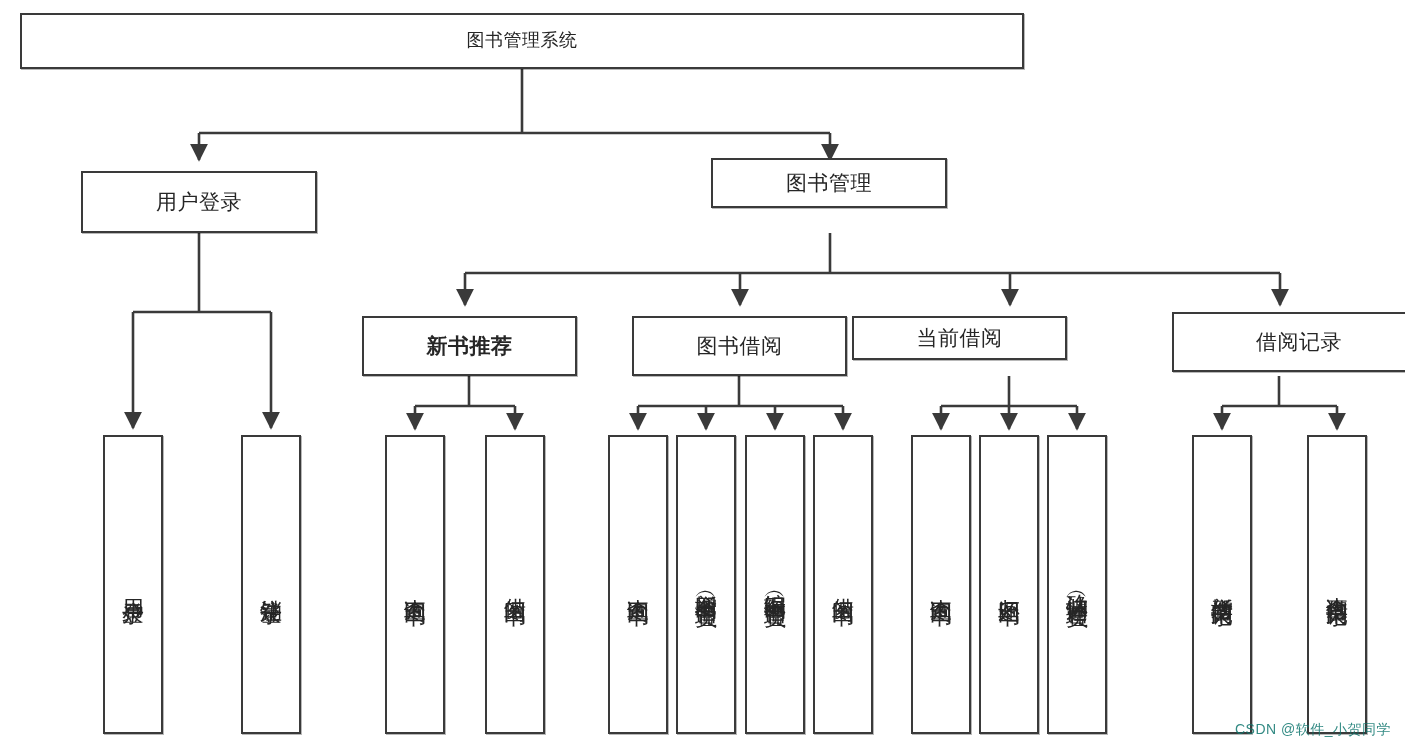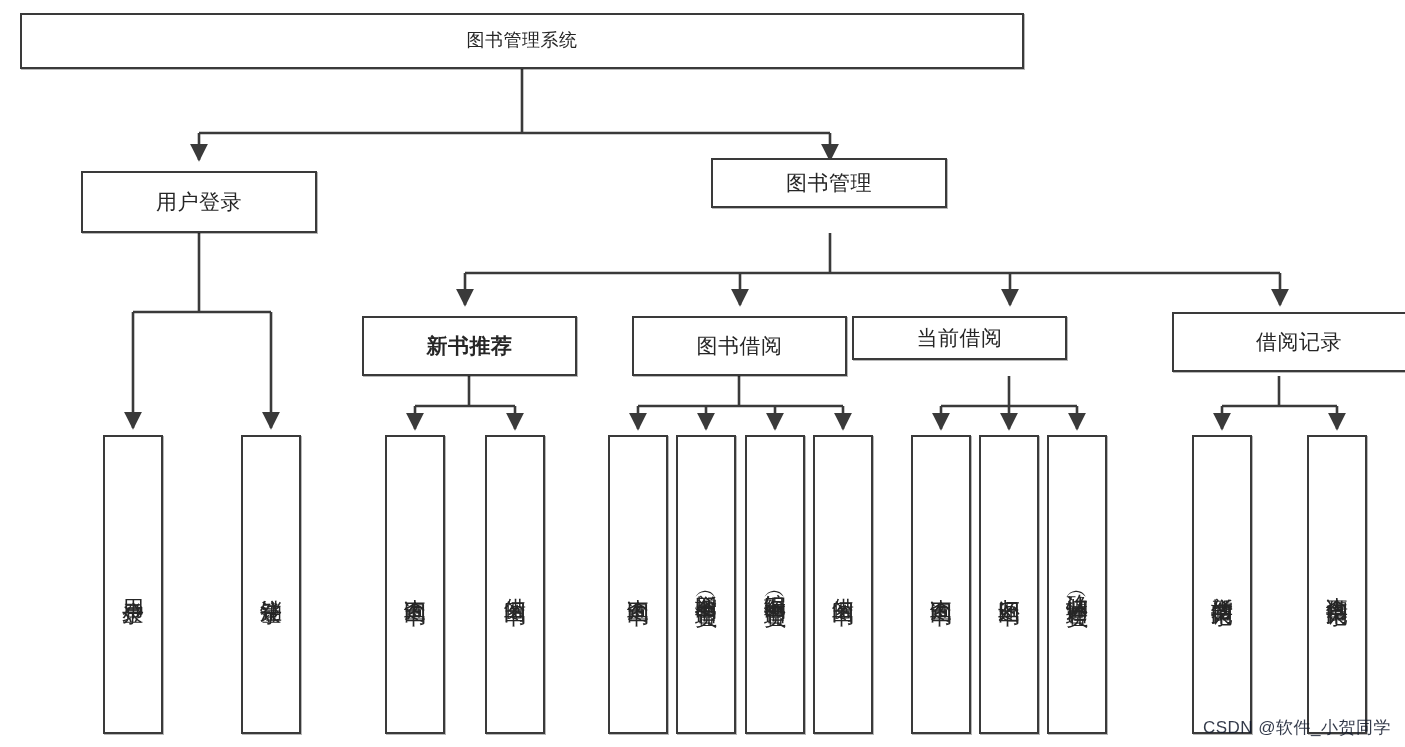--- a/index.html
+++ b/index.html
@@ -61,22 +61,22 @@
     text-orientation: upright;
     font-size: 22px;
     line-height: 1.0;
     letter-spacing: 2px;
     white-space: nowrap;
   }
   #watermark {
     position: absolute;
     right: 14px;
     bottom: 8px;
-    font-size: 17px;
-    color: #0f172a;
+    font-size: 14px;
+    color: #0f766e;
     opacity: 0.85;
     white-space: nowrap;
     letter-spacing: 0.5px;
   }
 </style>
 </head>
 <body>
 
 <div id="canvas">
 

